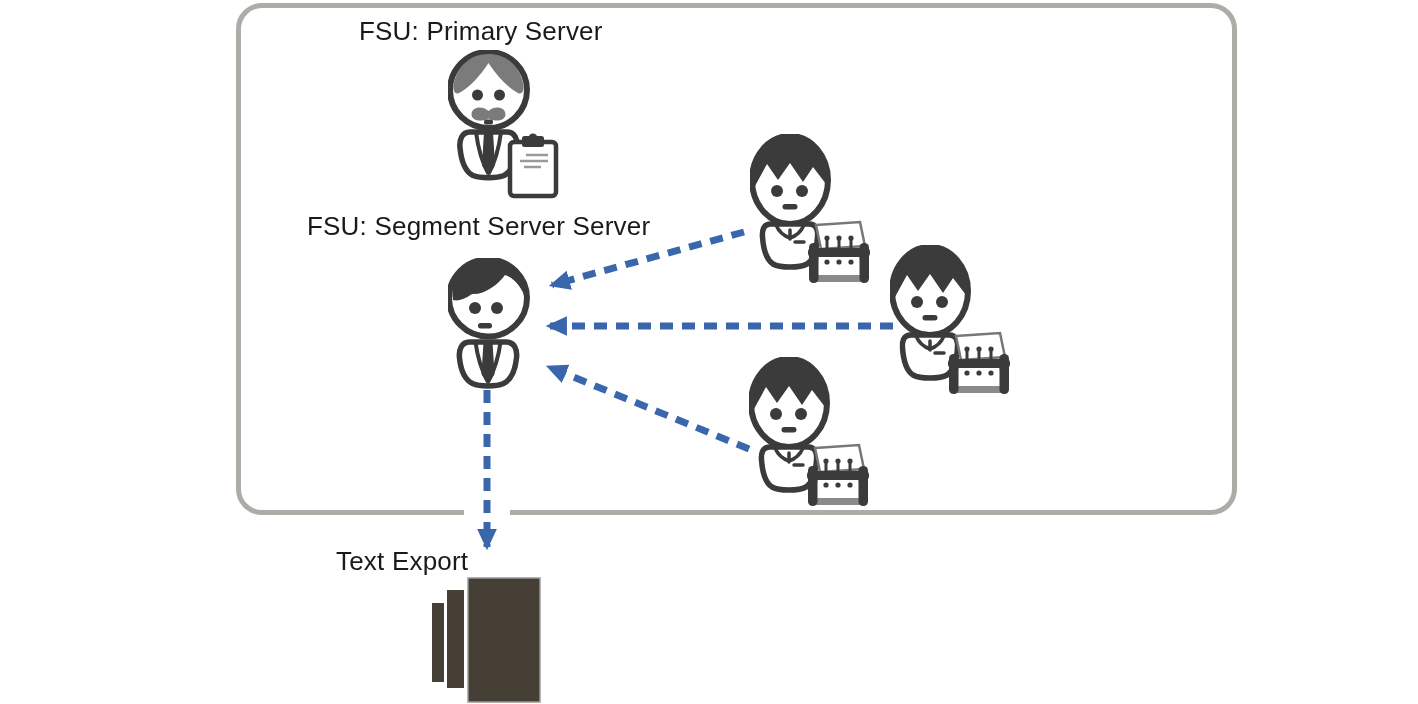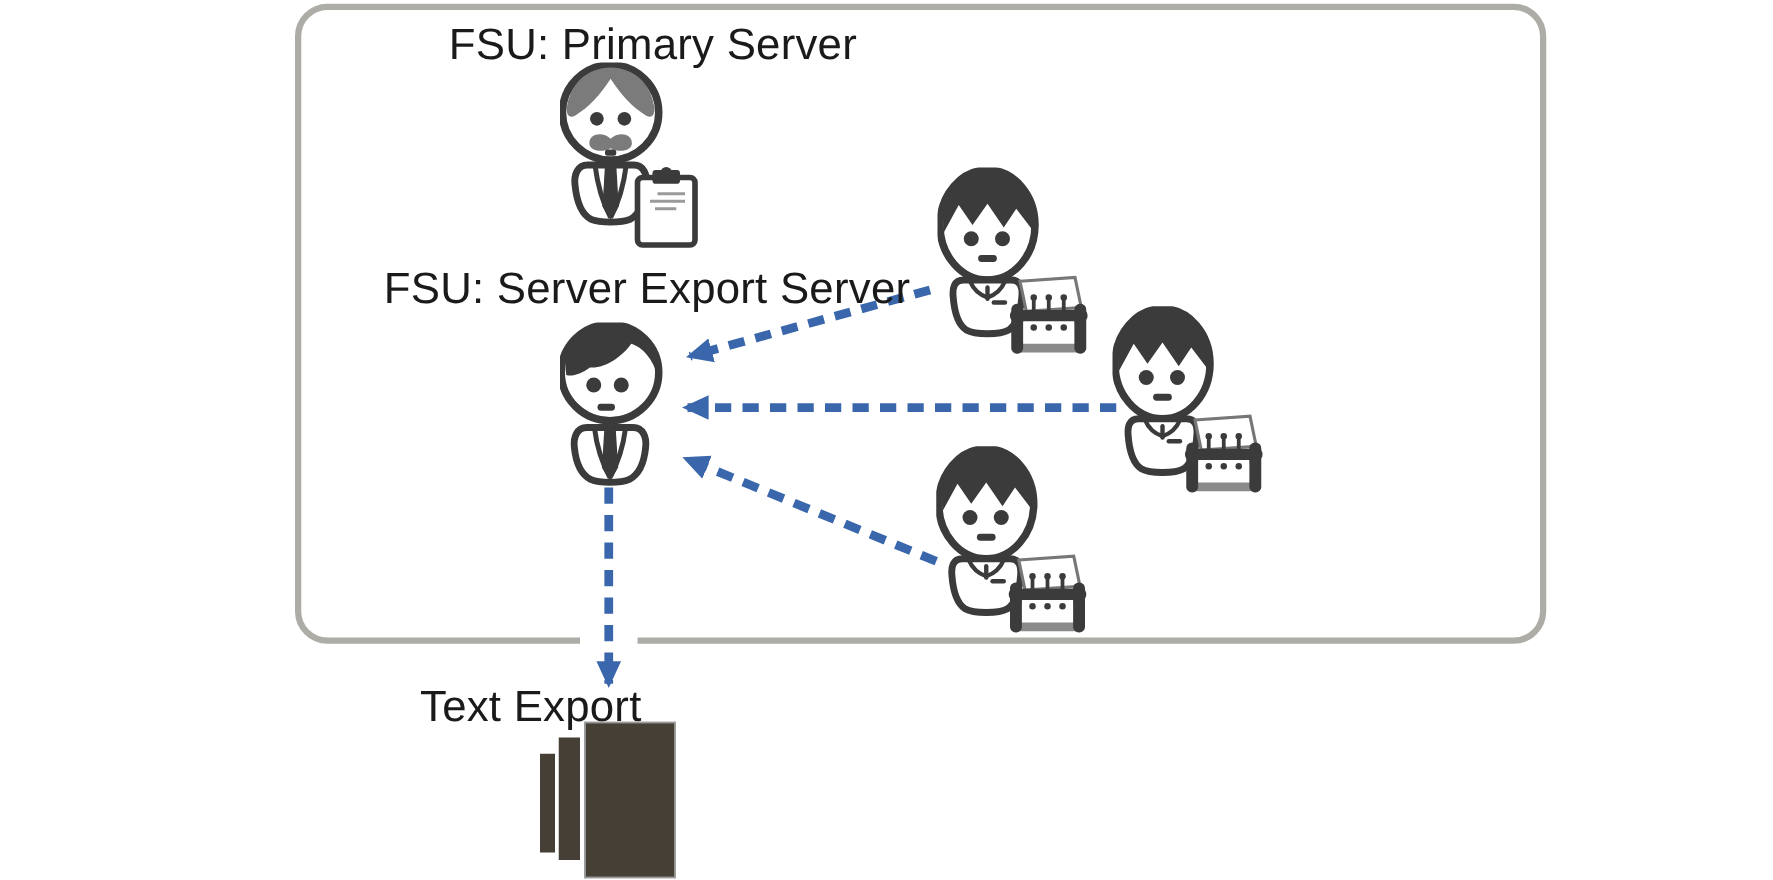--- a/index.html
+++ b/index.html
@@ -6,21 +6,21 @@
   .canvas{
     position:relative;width:1418px;height:704px;background:#FFFFFF;overflow:hidden;
     font-family:"Liberation Sans",sans-serif;
   }
   .frame{
     position:absolute;left:236px;top:3px;width:1001px;height:512px;
     border:5px solid #AEACA6;border-radius:26px;box-sizing:border-box;background:transparent;
   }
   .overlay{position:absolute;left:0;top:0;width:1418px;height:704px;}
   .lbl{
-    position:absolute;color:#1A1A1A;font-size:35px;line-height:1.1;white-space:nowrap;
+    position:absolute;color:#1A1A1A;font-size:26px;line-height:1.1;white-space:nowrap;
     letter-spacing:0.2px;
   }
   .lbl-primary{left:359px;top:17px;}
   .lbl-segment{left:307px;top:212px;}
   .lbl-files{left:336px;top:547px;}
   .icon{position:absolute;}
   .hidden-defs{position:absolute;width:0;height:0;overflow:hidden;}
 </style>
 </head>
 <body>
@@ -112,21 +112,21 @@
       </marker>
     </defs>
     <rect x="464" y="503" width="46" height="18" fill="#FFFFFF"></rect>
     <line x1="744" y1="232" x2="552" y2="285" stroke="#3A67AC" stroke-width="7" stroke-dasharray="13 9" marker-end="url(#ah)"></line>
     <line x1="893" y1="326" x2="549" y2="326" stroke="#3A67AC" stroke-width="7" stroke-dasharray="13 9" marker-end="url(#ah)"></line>
     <line x1="749" y1="449" x2="549" y2="367" stroke="#3A67AC" stroke-width="7" stroke-dasharray="13 9" marker-end="url(#ah)"></line>
     <line x1="487" y1="390" x2="487" y2="547" stroke="#3A67AC" stroke-width="7" stroke-dasharray="13 9" marker-end="url(#ah)"></line>
   </svg>
 
   <div class="lbl lbl-primary">FSU: Primary Server</div>
-  <div class="lbl lbl-segment">FSU: Server Export Server</div>
+  <div class="lbl lbl-segment">FSU: Segment Server Server</div>
   <div class="lbl lbl-files">Text Export</div>
 
   <svg class="icon" style="left:448px;top:50px;" width="112" height="150">
     <use href="#manager-symbol"></use>
   </svg>
 
   <svg class="icon" style="left:448px;top:258px;" width="85" height="135">
     <use href="#suitman-symbol"></use>
   </svg>
 

